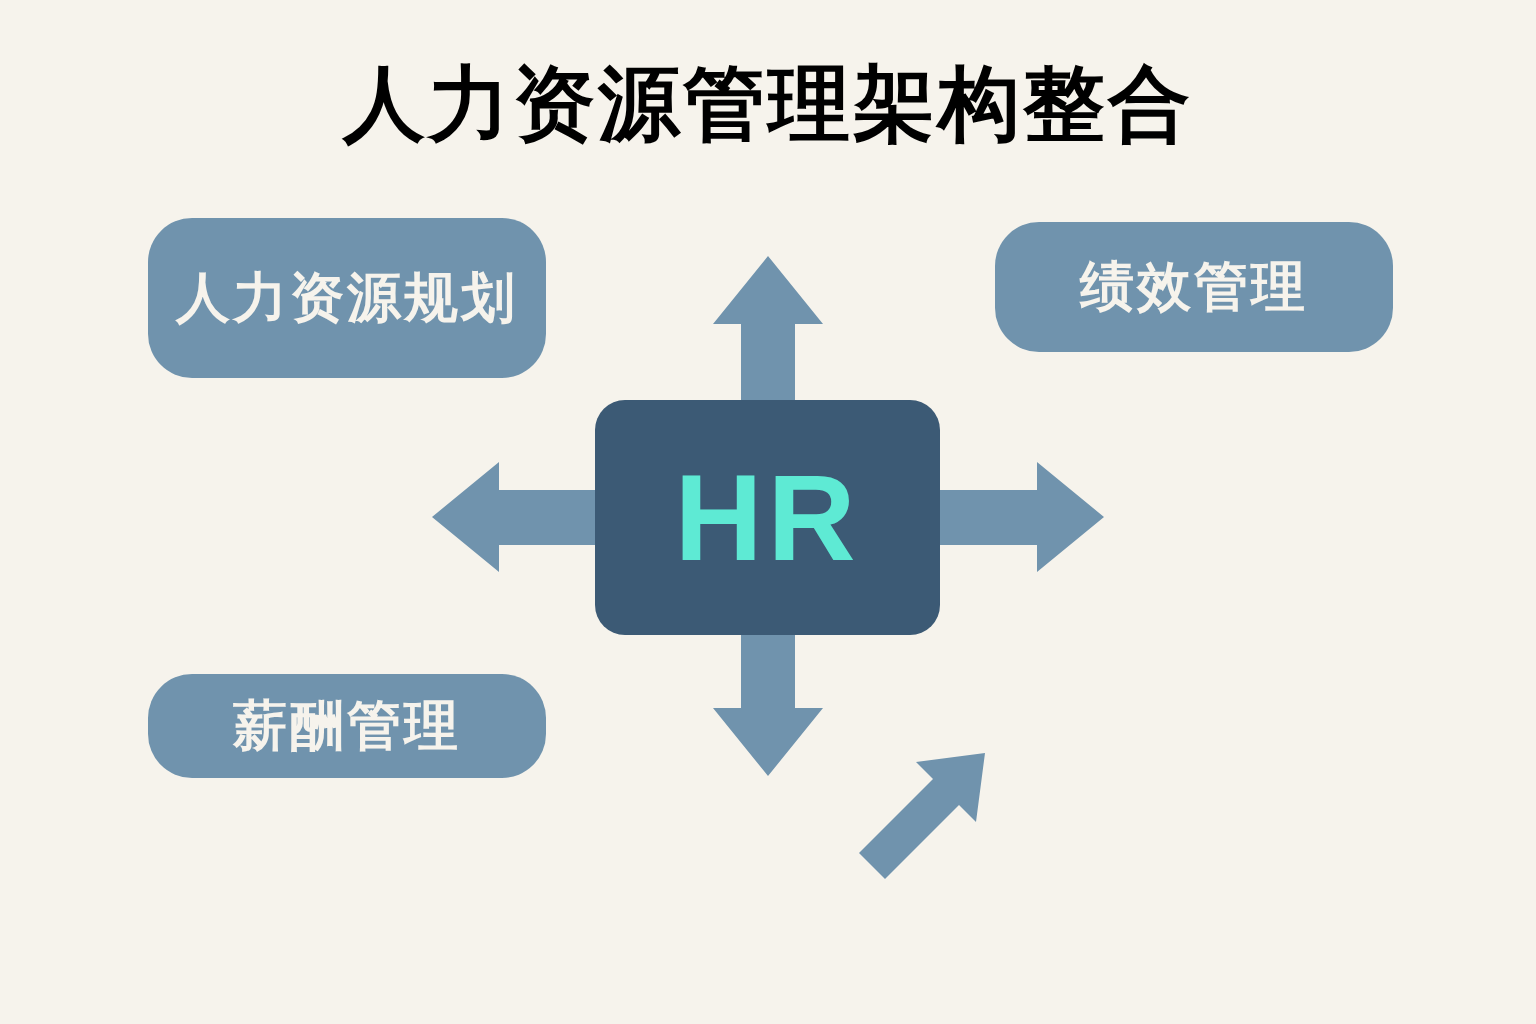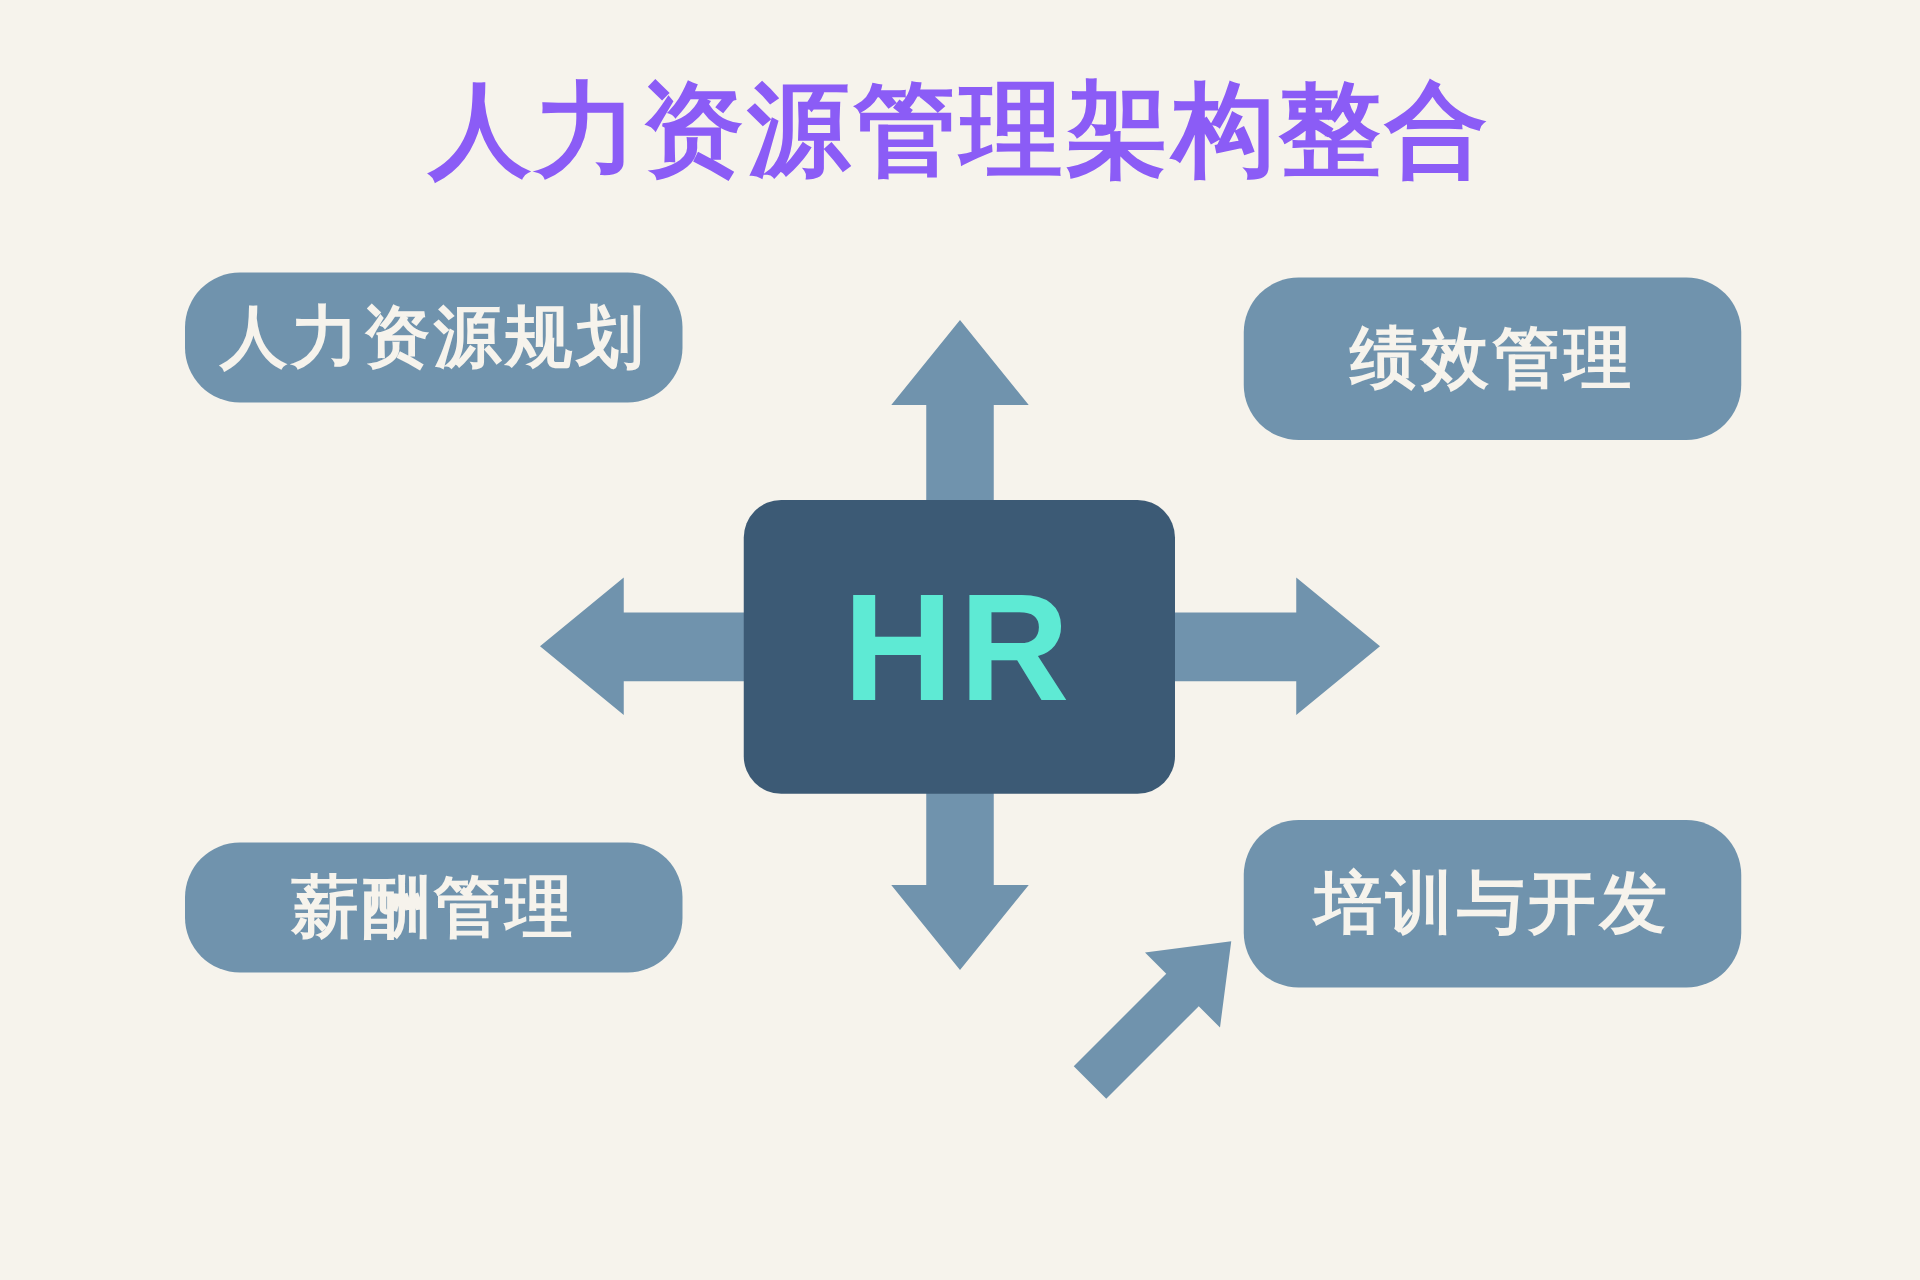--- a/index.html
+++ b/index.html
@@ -15,21 +15,21 @@
   }
 
   .title {
     position: absolute;
     top: 50px;
     left: 0;
     width: 100%;
     text-align: center;
     font-size: 82px;
     font-weight: 700;
-    color: #8b5cf6;
+    color: #000000;
     letter-spacing: 3px;
     z-index: 4;
   }
 
   .arrows-layer {
     position: absolute;
     left: 0;
     top: 0;
     width: 1536px;
     height: 1024px;
@@ -43,21 +43,21 @@
     display: flex;
     align-items: center;
     justify-content: center;
     color: #f6f3ec;
     font-size: 54px;
     font-weight: 700;
     letter-spacing: 3px;
     z-index: 2;
     text-align: center;
   }
-  .node-tl { left: 148px; top: 218px; width: 398px; height: 104px; }
+  .node-tl { left: 148px; top: 218px; width: 398px; height: 160px; }
   .node-tr { left: 995px; top: 222px; width: 398px; height: 130px; }
   .node-bl { left: 148px; top: 674px; width: 398px; height: 104px; }
   .node-br { left: 995px; top: 656px; width: 398px; height: 134px; }
 
   .hr-box {
     position: absolute;
     left: 595px;
     top: 400px;
     width: 345px;
     height: 235px;
@@ -95,21 +95,18 @@
   </div>
 
   <div class="node node-tr">
     <span>绩效管理</span>
   </div>
 
   <div class="node node-bl">
     <span>薪酬管理</span>
   </div>
 
-  <div class="node node-br">
-    <span>培训与开发</span>
-  </div>
 
   <div class="hr-box">
     <span class="hr-label">HR</span>
   </div>
 
 </div>
 
 </body></html>

